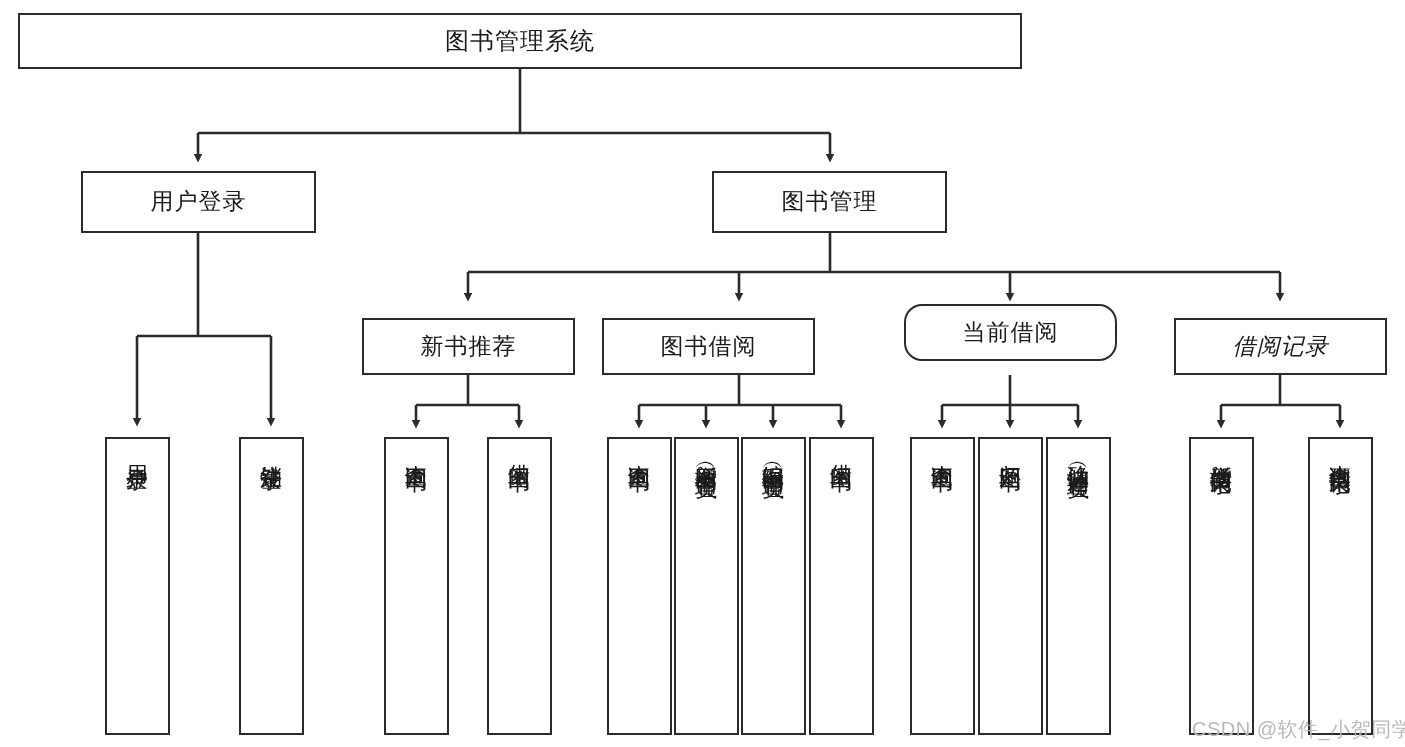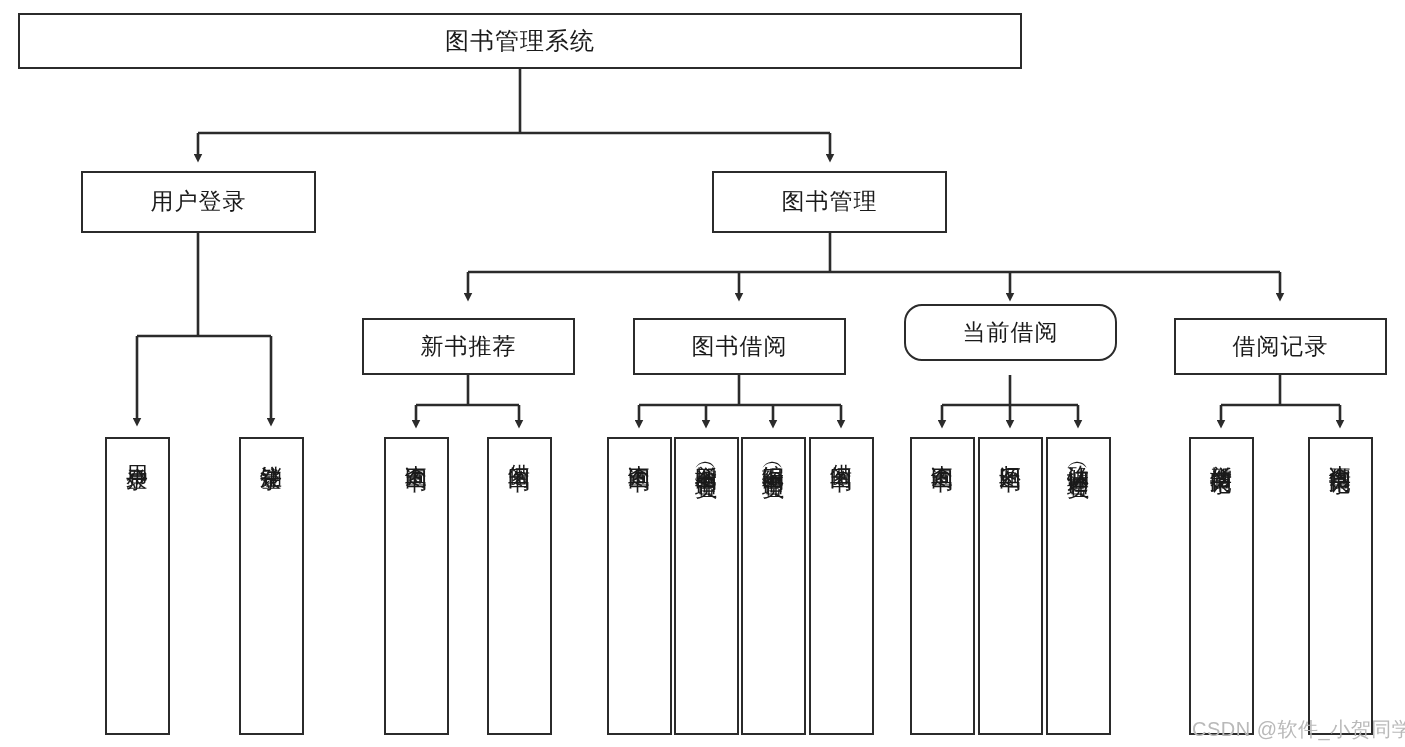--- a/index.html
+++ b/index.html
@@ -128,27 +128,27 @@
   <div class="node horiz" style="left:81px; top:171px; width:235px; height:62px;">
     <span>用户登录</span>
   </div>
   <div class="node horiz" style="left:712px; top:171px; width:235px; height:62px;align-items:center;">
     <span>图书管理</span>
   </div>
 
   <div class="node horiz" style="left:362px; top:318px; width:213px; height:57px;text-align:center;">
     <span>新书推荐</span>
   </div>
-  <div class="node horiz" style="left:633px; top:318px; width:213px; height:57px;">
+  <div class="node horiz" style="left:602px; top:318px; width:213px; height:57px;">
     <span>图书借阅</span>
   </div>
   <div class="node horiz" style="left:904px; top:304px; width:213px; height:57px;border-radius:18px;">
     <span>当前借阅</span>
   </div>
-  <div class="node horiz" style="left:1174px; top:318px; width:213px; height:57px;">
+  <div class="node horiz" style="left:1174px; top:318px; width:213px; height:57px;font-style:italic;">
     <span>借阅记录</span>
   </div>
 
   <div class="node leaf" style="left:105px; top:437px; width:65px; height:298px;">
     <span class="vtext">用户登录</span>
   </div>
   <div class="node leaf" style="left:239px; top:437px; width:65px; height:298px;">
     <span class="vtext">注销登录</span>
   </div>
 

